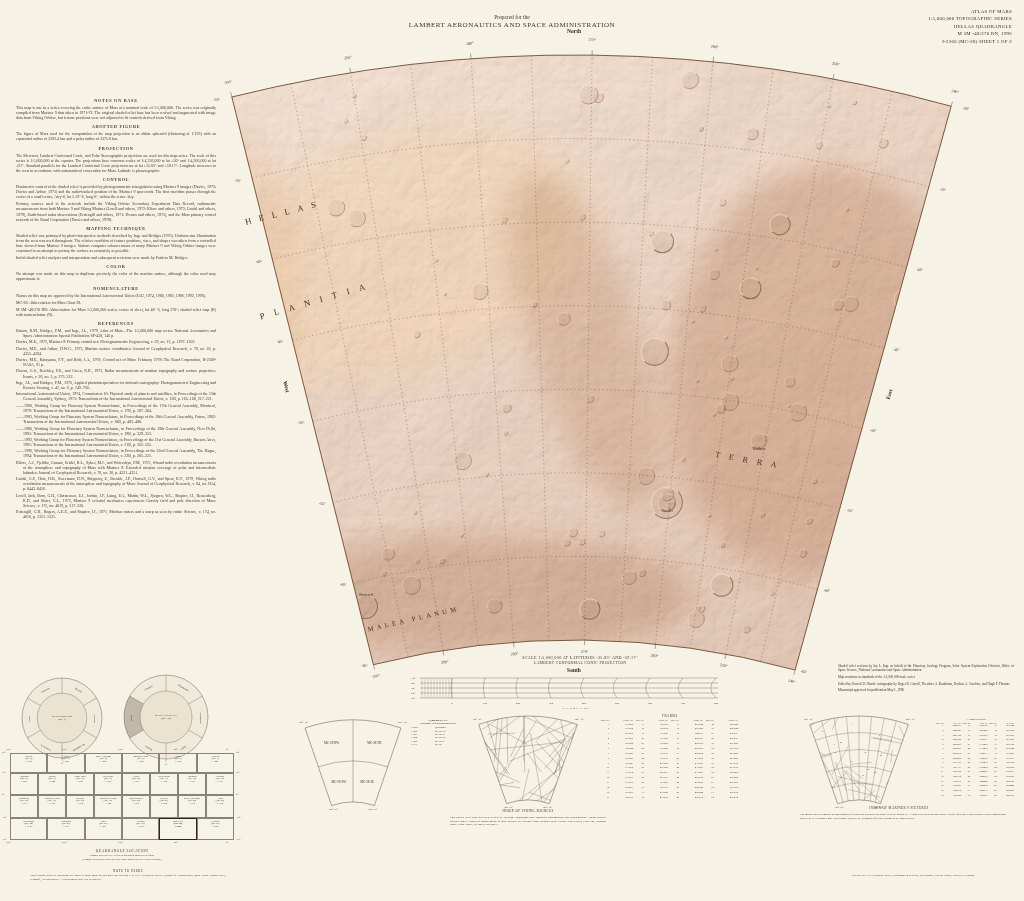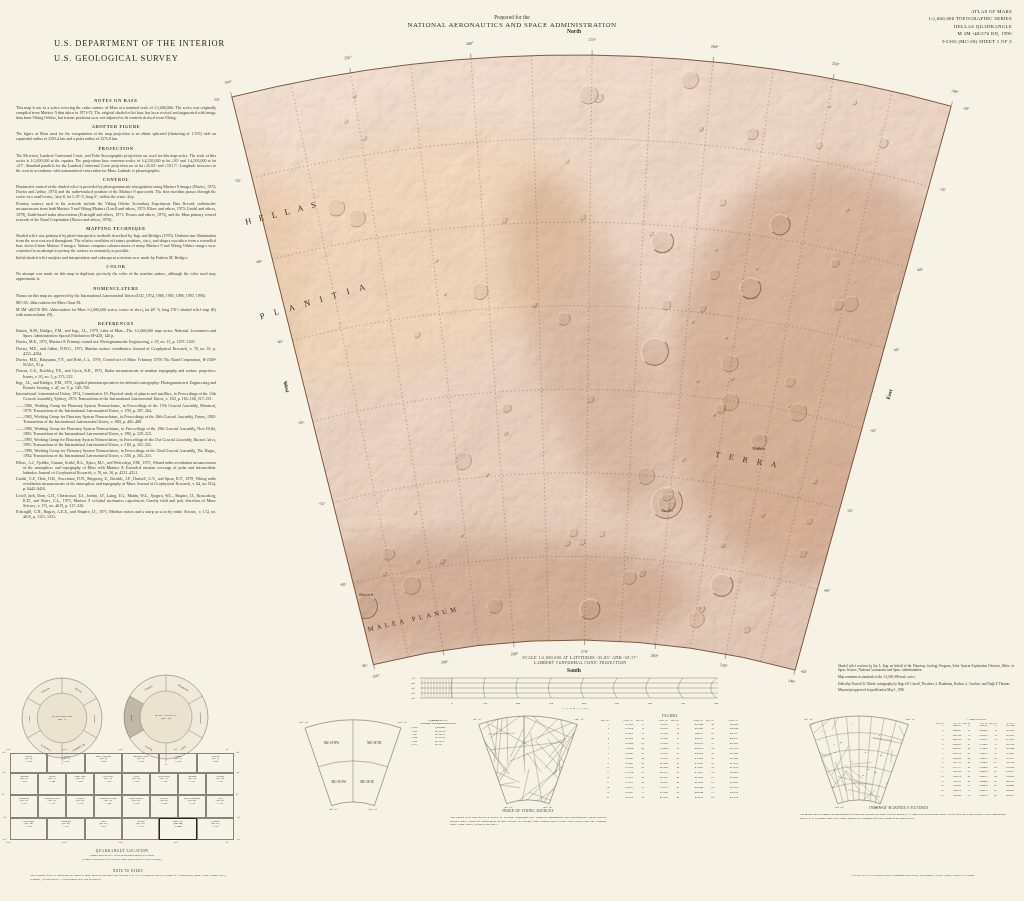--- a/index.html
+++ b/index.html
@@ -64,28 +64,24 @@
   #titleblk .t{font-size:13.5px;font-weight:bold;letter-spacing:.4px;}
   #titleblk .y{font-size:5px;margin-top:2px;}
   #sale{left:852px;top:874px;width:160px;font-size:2.9px;line-height:1.35;text-align:left;}
   svg text{font-family:"Liberation Serif","DejaVu Serif",serif;}
 </style>
 </head>
 <body>
 
 <div id="sheet">
 
-  <div id="dept" class="abs">
-    <div>U.S. DEPARTMENT OF THE INTERIOR</div>
-    <div>U.S. GEOLOGICAL SURVEY</div>
-  </div>
 
   <div id="prep" class="abs">
     <div class="l1">Prepared for the</div>
-    <div class="l2">NATIONAL AERONAUTICS AND SPACE ADMINISTRATION</div>
+    <div class="l2">LAMBERT AERONAUTICS AND SPACE ADMINISTRATION</div>
   </div>
 
   <div id="atlas" class="abs">
     <div>ATLAS OF MARS</div>
     <div>1:5,000,000 TOPOGRAPHIC SERIES</div>
     <div>HELLAS QUADRANGLE</div>
     <div>M 5M -48/270 RN, 1996</div>
     <div>I-2366 (MC-28) SHEET 1 OF 2</div>
   </div>
 

